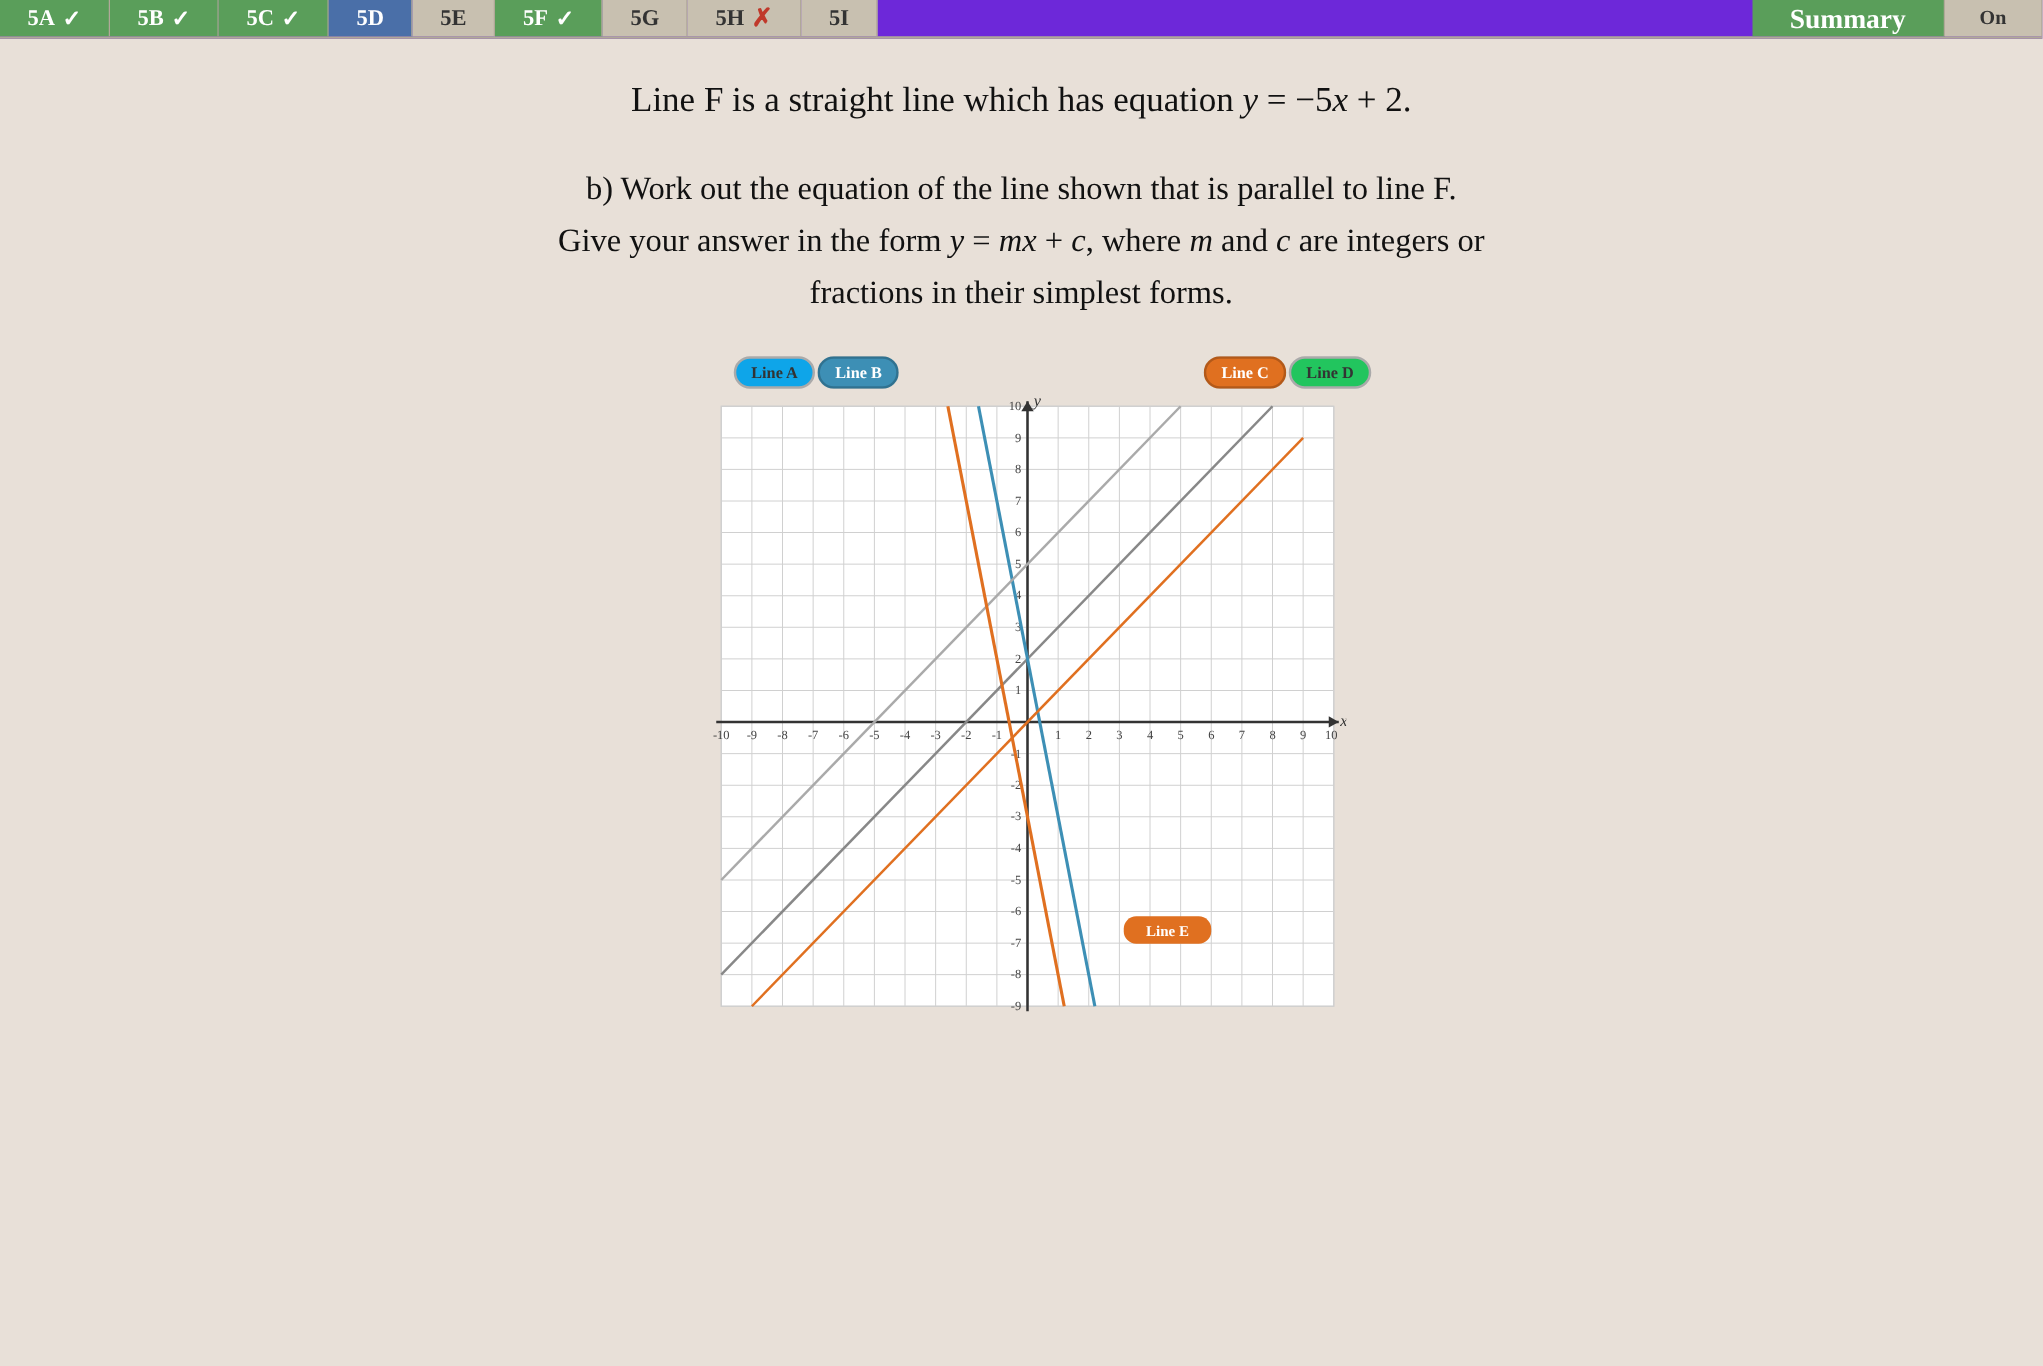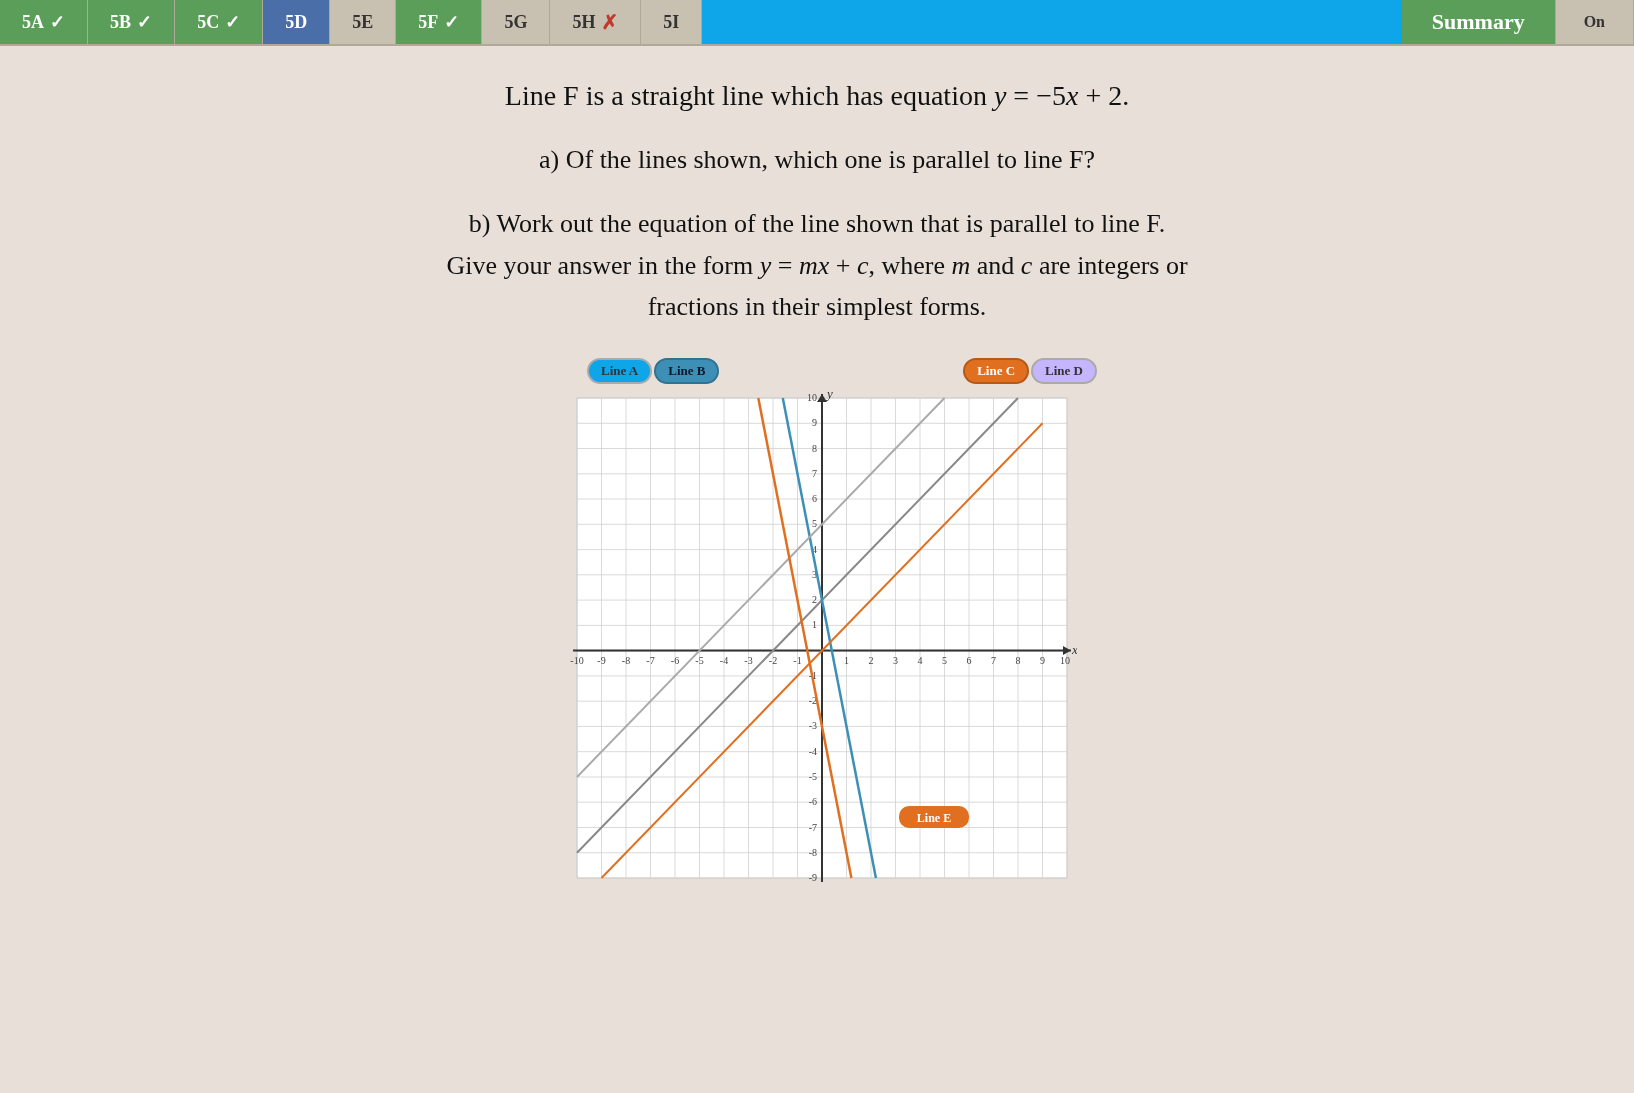--- a/index.html
+++ b/index.html
@@ -8,22 +8,22 @@
       font-family: Georgia, 'Times New Roman', serif;
       width: 1634px;
       min-height: 1093px;
       overflow: hidden;
     }
 
     
     .tab-bar {
       display: flex;
       align-items: stretch;
-      height: 46px;
-      background: #0ea5e9;
+      height: 31px;
+      background: #6d28d9;
       border-bottom: 2px solid #b0a898;
     }
     .tab {
       display: flex;
       align-items: center;
       justify-content: center;
       padding: 0 22px;
       font-size: 18px;
       font-weight: bold;
       cursor: pointer;
@@ -84,23 +84,23 @@
       display: inline-flex;
       align-items: center;
       border-radius: 14px;
       padding: 3px 12px;
       font-size: 13px;
       font-weight: bold;
       color: #fff;
       border: 2px solid rgba(0,0,0,0.2);
     }
     .legend-label.line-a { background: #0ea5e9; color: #333; border-color: #aaa; }
-    .legend-label.line-b { background: #3d8fb5; color: #0f172a; }
+    .legend-label.line-b { background: #3d8fb5; color: #ffffff; }
     .legend-label.line-c { background: #e07020; color: #fff; }
-    .legend-label.line-d { background: #c4b5fd; color: #333; border-color: #aaa; }
+    .legend-label.line-d { background: #22c55e; color: #333; border-color: #aaa; }
 
     .graph-svg-container {
       width: 540px;
       height: 520px;
     }
   </style>
 </head>
 <body>
 
 <div class="tab-bar">
@@ -143,23 +143,20 @@
     <span>On</span>
   </div>
 </div>
 
 <div class="main-content">
 
   <div class="question-line-f">
     Line F is a straight line which has equation <em>y</em> = −5<em>x</em> + 2.
   </div>
 
-  <div class="question-a">
-    a) Of the lines shown, which one is parallel to line F?
-  </div>
 
   <div class="question-b">
     b) Work out the equation of the line shown that is parallel to line F.<br>
     Give your answer in the form <em>y</em> = <em>mx</em> + <em>c</em>, where <em>m</em> and <em>c</em> are integers or<br>
     fractions in their simplest forms.
   </div>
 
   <div class="graph-container">
     <div class="graph-wrapper">
 

